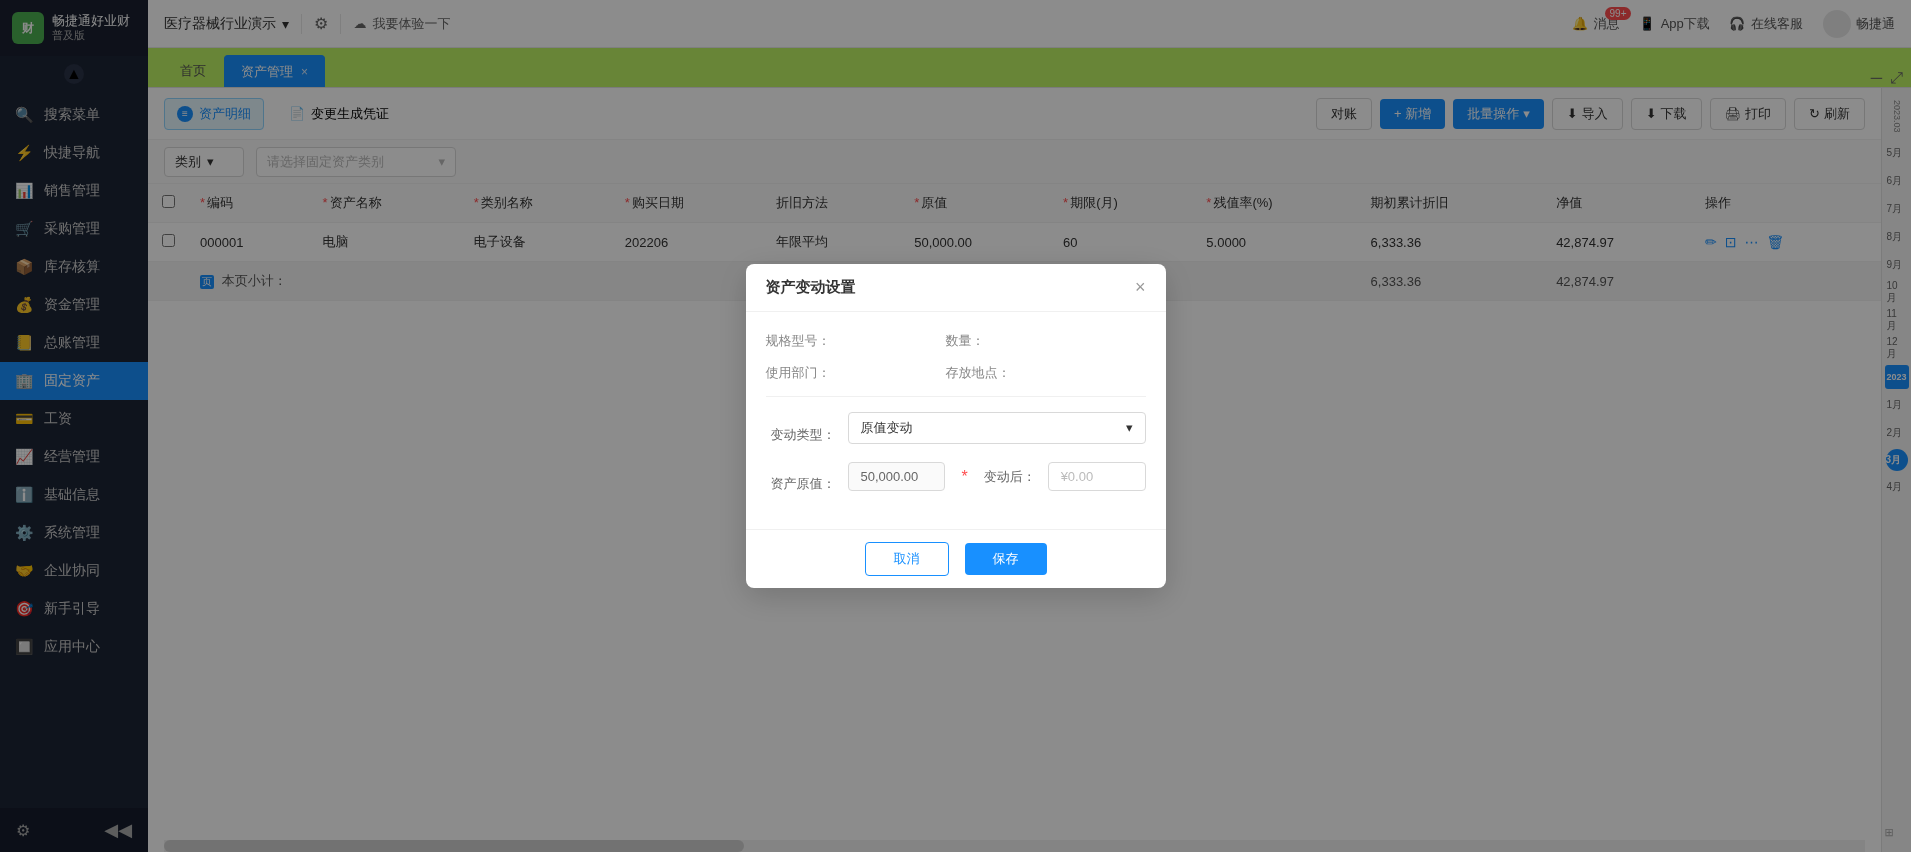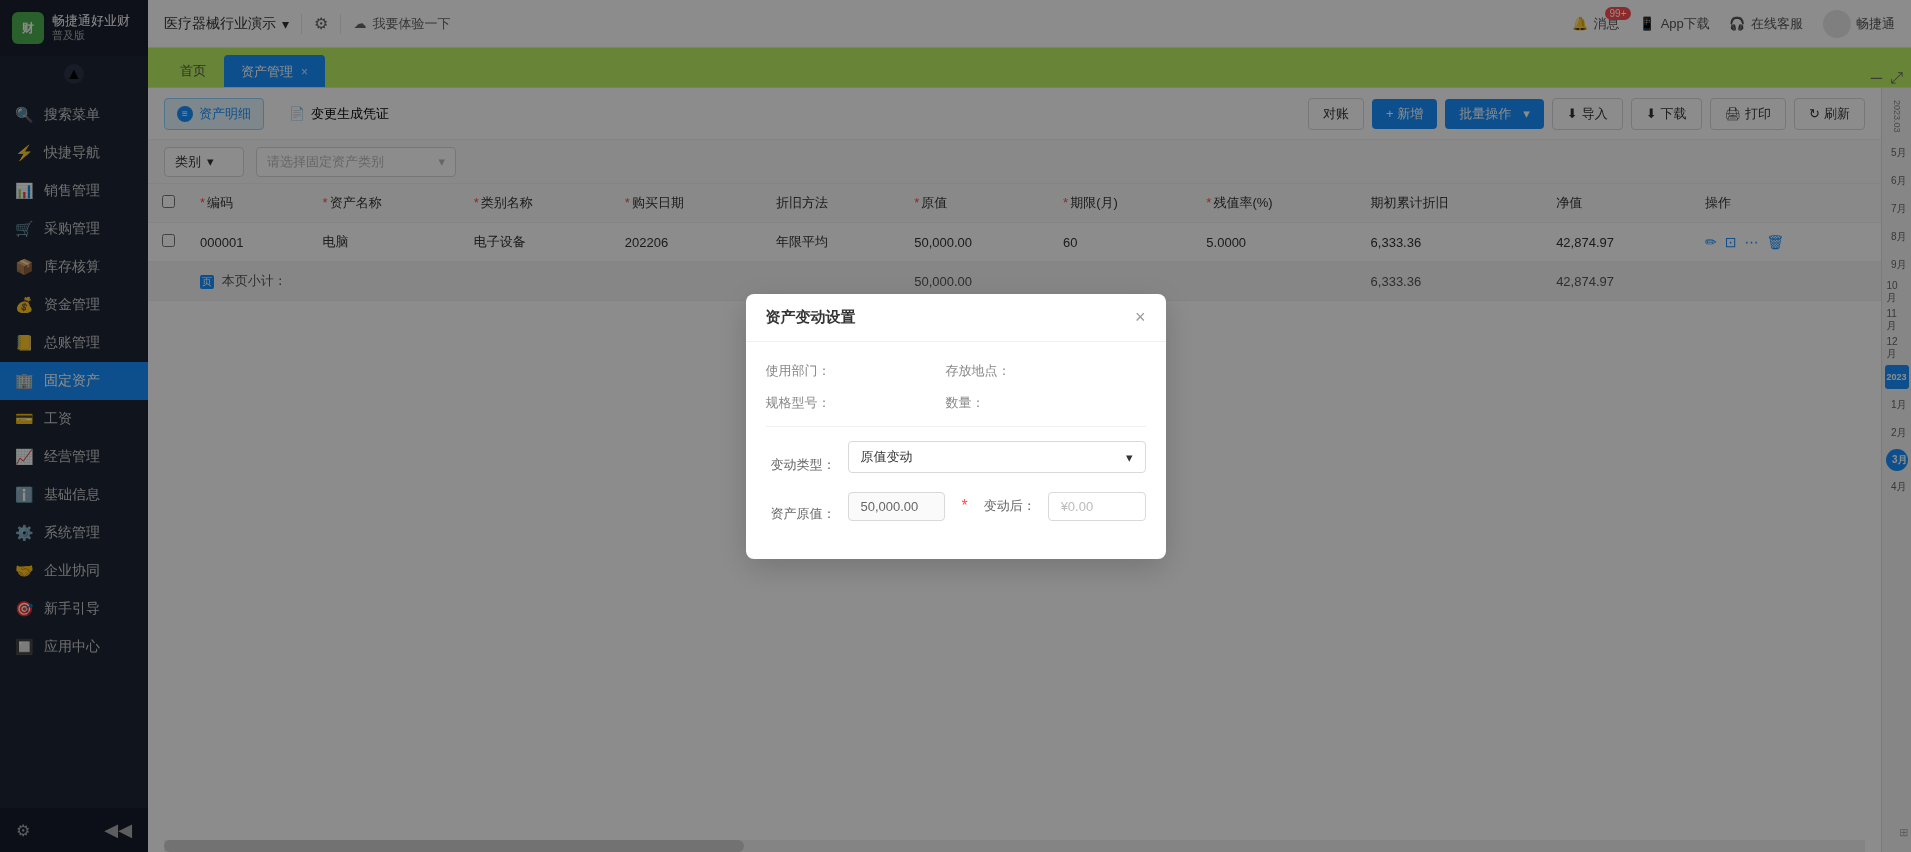--- a/index.html
+++ b/index.html
@@ -101,21 +101,21 @@
     .view-btn {
       display: flex; align-items: center; gap: 6px; padding: 6px 12px;
       border-radius: 4px; font-size: 13px; cursor: pointer; border: 1px solid transparent;
     }
     .view-btn.active-view { background: #e6f7ff; color: #1890ff; border-color: #91d5ff; }
     .view-btn-icon { width: 16px; height: 16px; border-radius: 50%; background: #1890ff; display: flex; align-items: center; justify-content: center; }
     .view-btn-icon2 { width: 16px; height: 16px; display: flex; align-items: center; justify-content: center; color: #666; }
     .toolbar-right { margin-left: auto; display: flex; align-items: center; gap: 8px; padding-left: 36px; }
     .btn-primary { background: #1890ff; color: white; border: none; padding: 6px 14px; border-radius: 4px; font-size: 13px; cursor: pointer; display: flex; align-items: center; gap: 4px; }
     .btn-default { background: white; color: #333; border: 1px solid #d9d9d9; padding: 6px 14px; border-radius: 4px; font-size: 13px; cursor: pointer; display: flex; align-items: center; gap: 4px; }
-    .btn-batch { background: #1890ff; color: white; border: none; padding: 6px 14px; border-radius: 4px; font-size: 13px; cursor: pointer; display: flex; align-items: center; gap: 12px; }
+    .btn-batch { background: #1890ff; color: white; border: none; padding: 6px 14px; border-radius: 4px; font-size: 13px; cursor: pointer; display: flex; align-items: center; gap: 4px; }
 
     
     .filter-row {
       height: 44px; padding: 0 16px; display: flex; align-items: center; gap: 12px;
       border-bottom: 1px solid #f0f0f0; flex-shrink: 0; background: #fafafa;
     }
     .filter-select {
       display: flex; align-items: center; gap: 6px; padding: 5px 10px;
       border: 1px solid #d9d9d9; border-radius: 4px; background: white;
       font-size: 13px; cursor: pointer; color: #333; min-width: 80px;
@@ -138,21 +138,21 @@
     .subtotal-icon { display: inline-flex; width: 14px; height: 14px; background: #1890ff; border-radius: 2px; color: white; font-size: 10px; align-items: center; justify-content: center; margin-right: 4px; }
     .action-icons { display: flex; gap: 8px; }
     .action-icon { color: #1890ff; cursor: pointer; font-size: 14px; }
 
     
     .right-panel {
       width: 30px; background: #f5f5f5; border-left: 1px solid #e0e0e0;
       display: flex; flex-direction: column; align-items: center; padding: 8px 0; gap: 4px; flex-shrink: 0;
     }
     .right-panel-item {
-      width: 24px; height: 24px; display: flex; align-items: center; justify-content: flex-end;
+      width: 24px; height: 24px; display: flex; align-items: center; justify-content: flex-start;
       font-size: 11px; color: #666; cursor: pointer; border-radius: 3px;
     }
     .right-panel-item.highlight { background: #1890ff; color: white; border-radius: 3px; font-weight: bold; font-size: 10px; }
     .right-panel-month { font-size: 10px; color: #666; cursor: pointer; padding: 2px; }
 
     
     .page-footer {
       height: 40px; padding: 0 16px; display: flex; align-items: center; gap: 12px;
       border-top: 1px solid #f0f0f0; font-size: 13px; color: #666; flex-shrink: 0; background: white;
     }
@@ -507,35 +507,35 @@
 
 <div class="overlay">
   <div class="dialog">
     <div class="dialog-header">
       <span class="dialog-title">资产变动设置</span>
       <span class="dialog-close">×</span>
     </div>
     <div class="dialog-body">
       <div class="dialog-info-row">
         <div class="dialog-info-item">
+          <span class="dialog-info-label">规格型号：</span>
+          <span class="dialog-info-value"></span>
+        </div>
+        <div class="dialog-info-item">
+          <span class="dialog-info-label">数量：</span>
+          <span class="dialog-info-value"></span>
+        </div>
+      </div>
+      <div class="dialog-info-row">
+        <div class="dialog-info-item">
           <span class="dialog-info-label">使用部门：</span>
           <span class="dialog-info-value"></span>
         </div>
         <div class="dialog-info-item">
           <span class="dialog-info-label">存放地点：</span>
-          <span class="dialog-info-value"></span>
-        </div>
-      </div>
-      <div class="dialog-info-row">
-        <div class="dialog-info-item">
-          <span class="dialog-info-label">规格型号：</span>
-          <span class="dialog-info-value"></span>
-        </div>
-        <div class="dialog-info-item">
-          <span class="dialog-info-label">数量：</span>
           <span class="dialog-info-value"></span>
         </div>
       </div>
       <div class="dialog-divider"></div>
       <div class="dialog-field-row">
         <span class="dialog-field-label">变动类型：</span>
         <div class="dialog-field-select">
           <span>原值变动</span>
           <span>▾</span>
         </div>
@@ -545,14 +545,18 @@
         <div class="dialog-field-input readonly">
           <span>50,000.00</span>
         </div>
         <span class="required-star" style="margin:0 4px;">*</span>
         <span style="font-size:13px;color:#666;white-space:nowrap;">变动后：</span>
         <div class="dialog-field-input placeholder" style="flex:1;border:1px solid #d9d9d9;border-radius:4px;padding:6px 12px;">
           <span>¥0.00</span>
         </div>
       </div>
     </div>
+    <div class="dialog-footer">
+      <button class="btn-cancel">取消</button>
+      <button class="btn-save">保存</button>
+    </div>
   </div>
 </div>
 
 </body></html>

